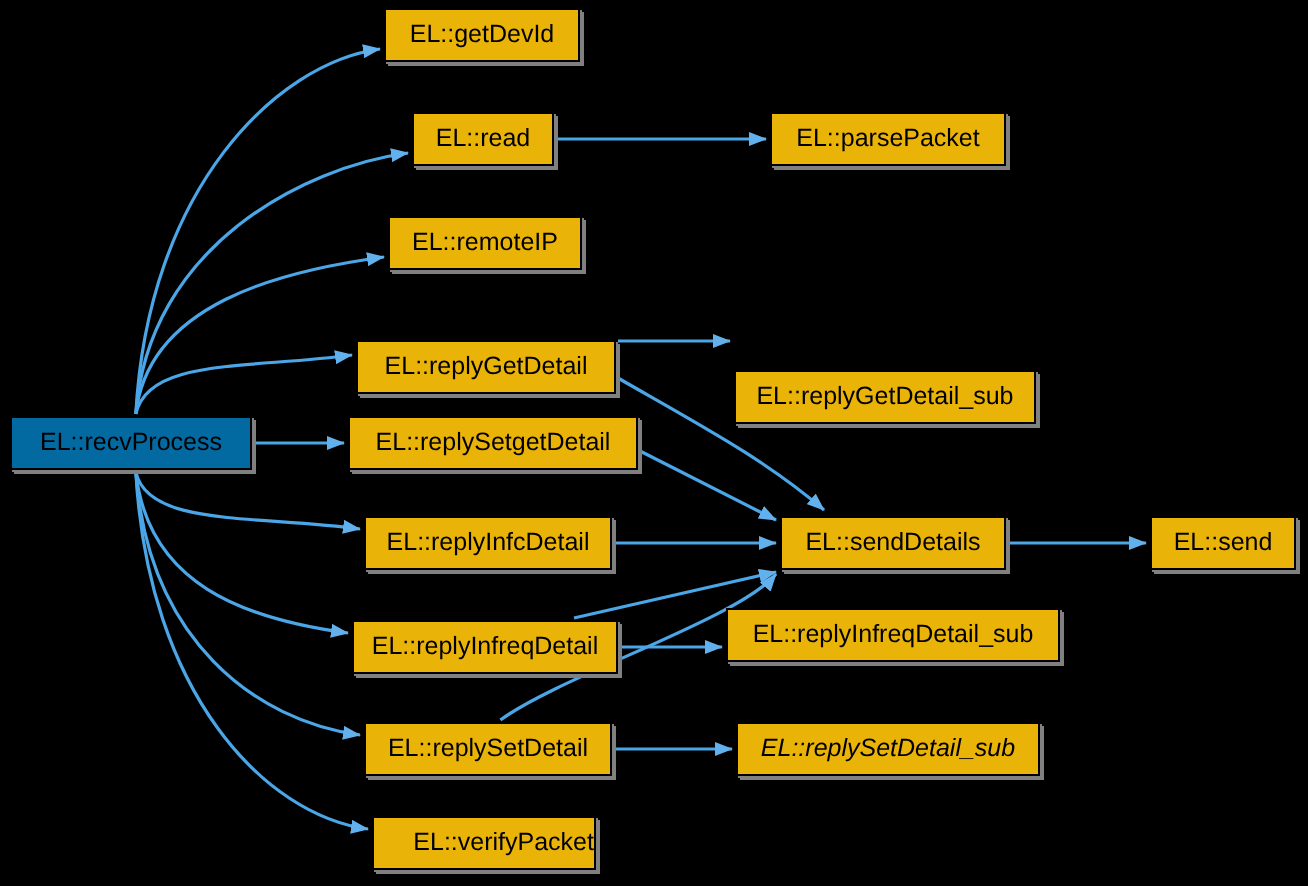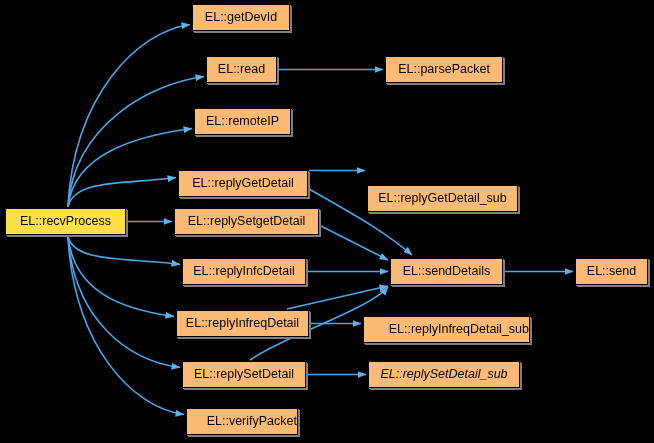--- a/index.html
+++ b/index.html
@@ -8,33 +8,33 @@
     width:654px;height:443px;
     background:#000000;
     overflow:hidden;
     font-family:"Liberation Sans", sans-serif;
   }
   #edges{position:absolute;left:0;top:0;width:654px;height:443px;}
   .node{
     position:absolute;
     box-sizing:border-box;
     border:1px solid #000000;
-    background:#fdba74;
+    background:#eab308;
     color:#000000;
     font-size:12.5px;
     line-height:1;
     display:flex;
     align-items:center;
     justify-content:center;
     white-space:nowrap;
     box-shadow:1px 1px 0 0 #808080, 2px 2px 0 0 #808080;
     z-index:5;
   }
   .node.root{
-    background:#fde047;
+    background:#0369a1;
   }
   .node-label{
     pointer-events:none;
     letter-spacing:0px;
   }
 </style>
 </head>
 <body>
 
 <div id="canvas">
@@ -99,21 +99,21 @@
       </div>
       <div class="node" style="left: 385px; top: 56px; width: 118px; height: 27px;">
         <span class="node-label">EL::parsePacket</span>
       </div>
       <div class="node" style="left: 367px; top: 157px; width: 151px; height: 27px; margin-top: 28px;">
         <span class="node-label">EL::replyGetDetail_sub</span>
       </div>
       <div class="node" style="left: 390px; top: 258px; width: 113px; height: 27px;">
         <span class="node-label">EL::sendDetails</span>
       </div>
-      <div class="node" style="left: 363px; top: 316px; width: 167px; height: 27px; justify-content: flex-end;">
+      <div class="node" style="left: 363px; top: 304px; width: 167px; height: 27px;">
         <span class="node-label">EL::replyInfreqDetail_sub</span>
       </div>
       <div class="node" style="left: 368px; top: 361px; width: 152px; height: 27px; font-style: italic;">
         <span class="node-label">EL::replySetDetail_sub</span>
       </div>
       <div class="node" style="left: 575px; top: 258px; width: 73px; height: 27px;">
         <span class="node-label">EL::send</span>
       </div>
     </div>
 </div>

